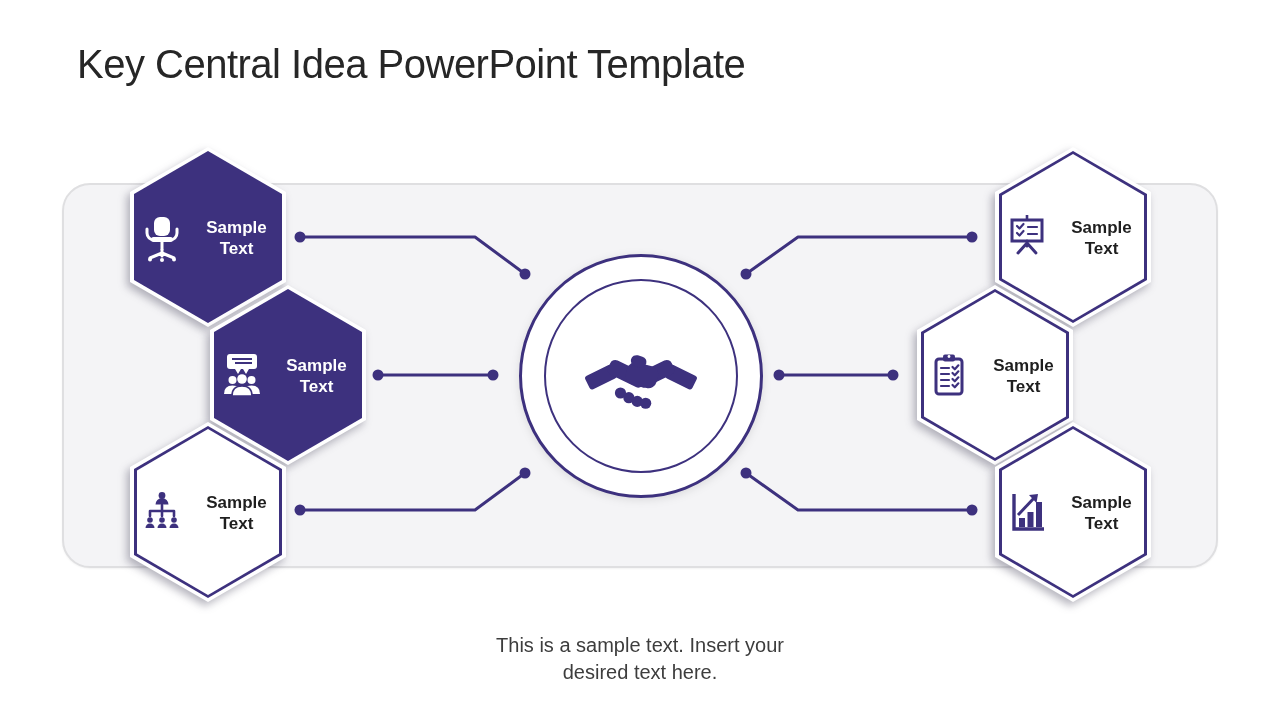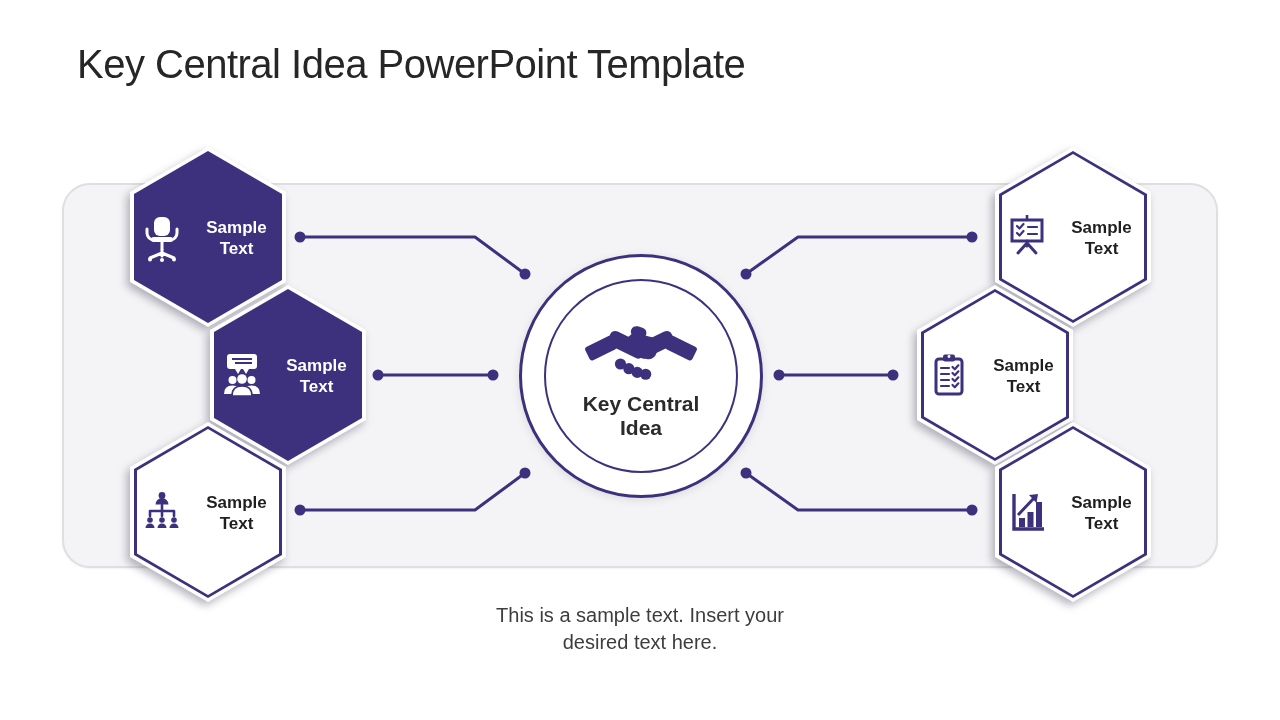--- a/index.html
+++ b/index.html
@@ -132,21 +132,21 @@
 
   .hex-l1 { left: 130px; top: 147px; z-index: 4; }
   .hex-l2 { left: 210px; top: 285px; z-index: 5; }
   .hex-l3 { left: 130px; top: 422px; z-index: 6; }
   .hex-r1 { left: 995px; top: 147px; z-index: 4; }
   .hex-r2 { left: 917px; top: 285px; z-index: 5; }
   .hex-r3 { left: 995px; top: 422px; z-index: 6; }
 
   .caption {
     position: absolute;
-    left: 480px; top: 602px;
+    left: 480px; top: 632px;
     width: 320px;
     text-align: center;
     font-size: 20px;
     color: #3d3d3d;
     line-height: 1.35;
     z-index: 2;
   }
 </style>
 </head>
 <body>
@@ -186,21 +186,20 @@
         <rect x="24" y="20" width="42" height="17" rx="6" transform="rotate(26 45 28)"></rect>
         <rect x="54" y="20" width="42" height="17" rx="6" transform="rotate(-26 75 28)"></rect>
         <rect x="44" y="18" width="34" height="24" rx="9" transform="rotate(14 61 30)"></rect>
         <rect x="49" y="9" width="17" height="12" rx="6" transform="rotate(16 57 15)"></rect>
         <circle cx="38" cy="49" r="6"></circle>
         <circle cx="47" cy="54" r="6"></circle>
         <circle cx="56" cy="58" r="6"></circle>
         <circle cx="65" cy="60" r="6"></circle>
       </g>
     </svg>
-    <div class="center-label">Key Central Idea</div>
   </div>
 </div>
 
 <div class="hex filled hex-l1">
   <div class="hex-layer hex-outline-white"></div>
   <div class="hex-layer hex-body"></div>
   <div class="hex-content">
     <svg viewBox="0 0 48 48" aria-hidden="true">
       <rect x="16" y="3" width="16" height="19" rx="6" fill="currentColor"></rect>
       <rect x="13" y="23" width="22" height="5" rx="2.5" fill="currentColor"></rect>

